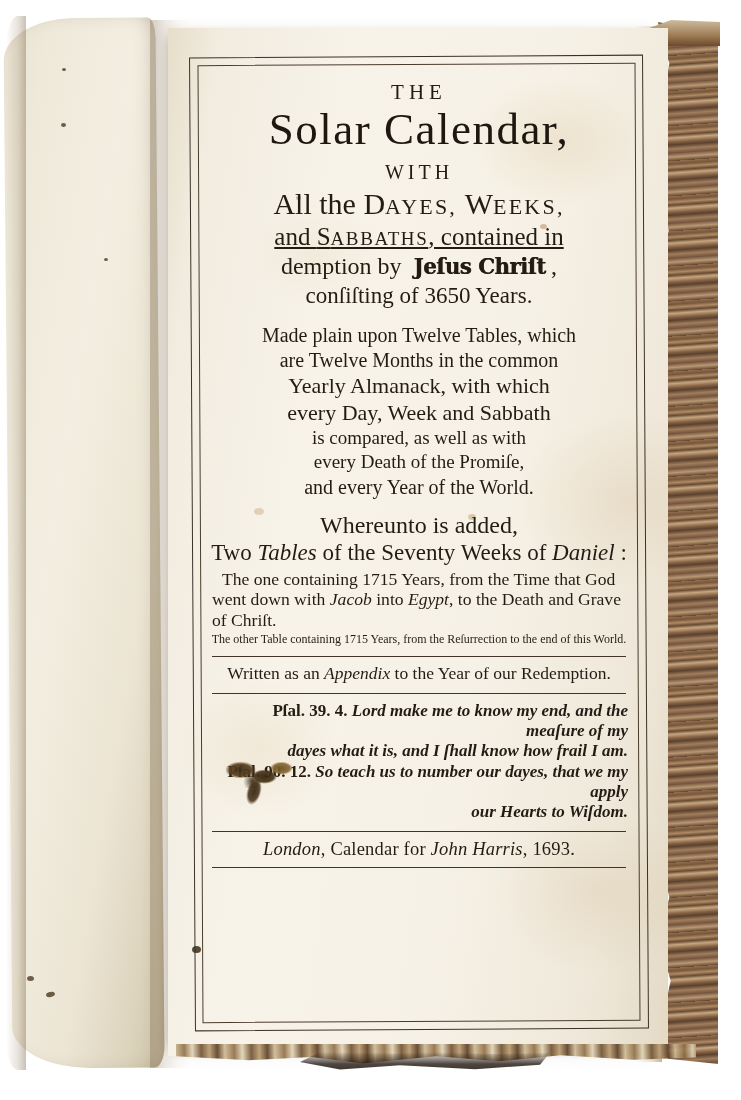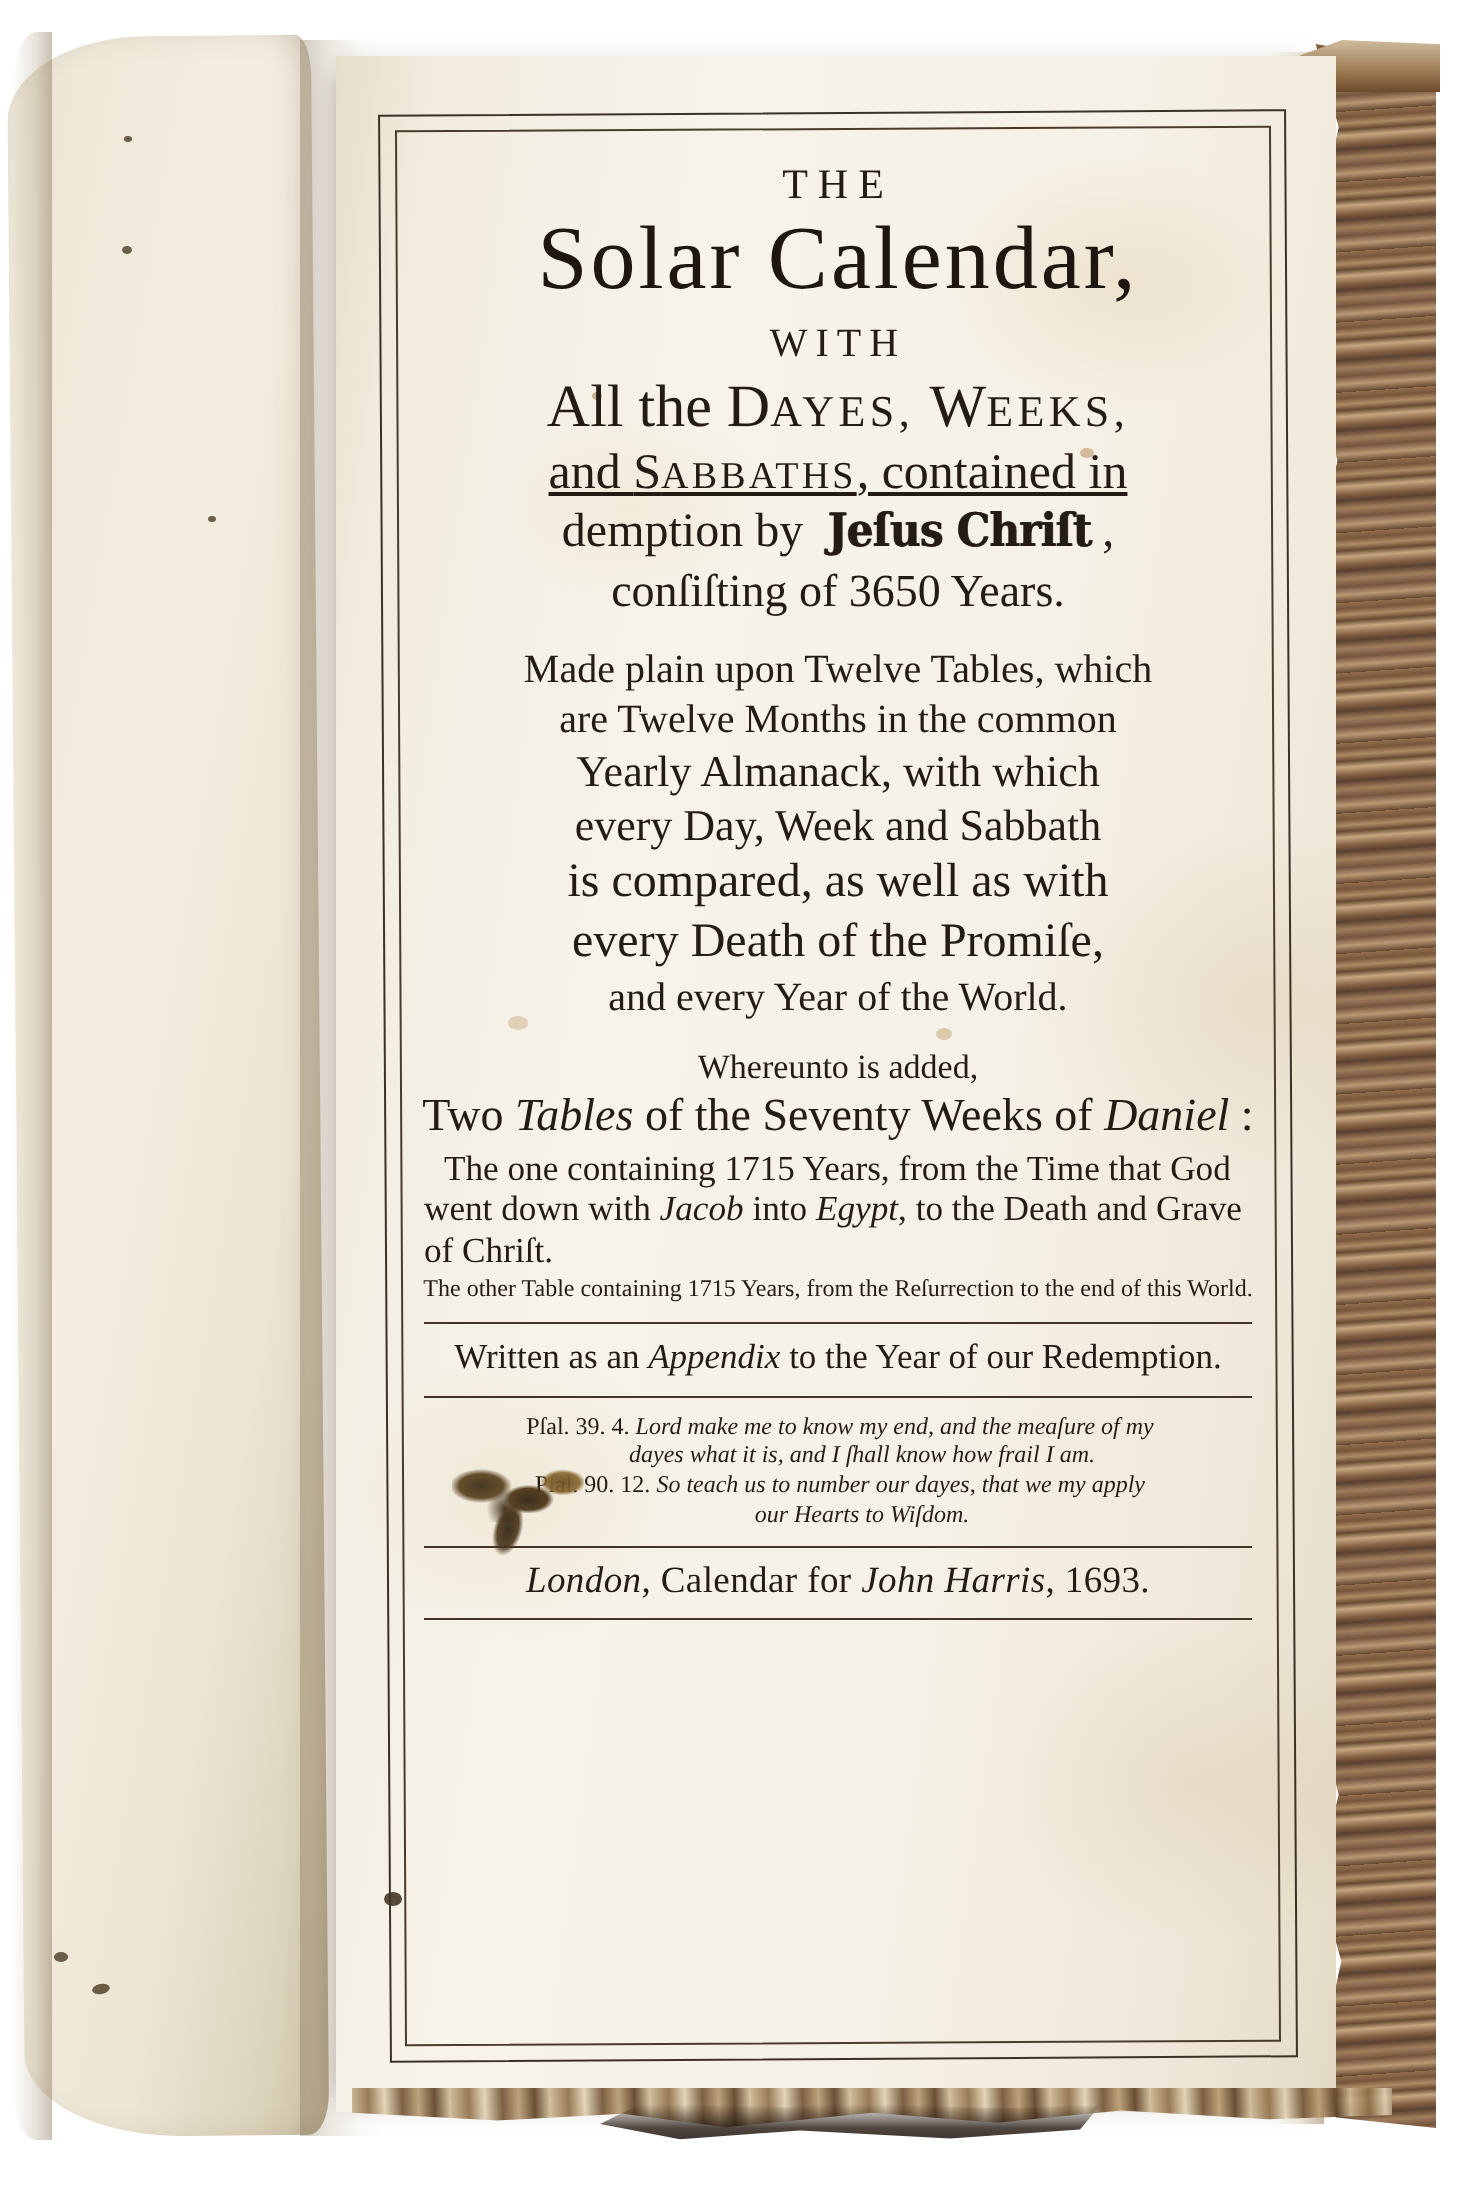--- a/index.html
+++ b/index.html
@@ -211,25 +211,25 @@
     text-shadow: 0.4px 0 0 rgba(35,27,18,.85), -0.3px 0 0 rgba(35,27,18,.5);
   }
   .l-consist {
     font-size: 23px;
     margin: 1px 0 0 0;
   }
 
   .block2 { margin-top: 14px; }
   .block2 .ln { font-size: 20px; line-height: 1.2; margin: 1px 0; }
   .block2 .ln.s1 { font-size: 22px; }
-  .block2 .ln.s2 { font-size: 24px; }
+  .block2 .ln.s2 { font-size: 19px; }
   .block2 .ln.s3 { font-size: 20px; }
 
   .block3 { margin-top: 13px; }
-  .l-whereunto { font-size: 17px; margin: 0 0 1px 0; }
+  .l-whereunto { font-size: 24px; margin: 0 0 1px 0; }
   .l-two {
     font-size: 23px;
     margin: 1px 0 3px 0;
     white-space: nowrap;
   }
   .l-two .it { font-style: italic; }
 
   .para {
     font-size: 17.6px;
     line-height: 1.16;
@@ -252,24 +252,25 @@
   }
   .rule.thin { border-top-width: 1.1px; }
 
   .l-written {
     font-size: 17.5px;
     margin: 6px 0 5px 0;
   }
   .l-written .it { font-style: italic; }
 
   .psalms {
-    text-align: center;
+    text-align: right;
     margin: 7px 0 0 2px;
-    font-size: 12px;
+    font-size: 17px;
     line-height: 1.18;
+    font-weight: bold;
   }
   .psalms .ps { margin-bottom: 1px; position: relative; }
   .psalms .ref { font-style: normal; }
   .psalms .quote { font-style: italic; }
   .psalms .cont { display: block; padding-left: 22px; font-style: italic; }
 
   
   .inkblot {
     position: absolute;
     left: 14px; top: -4px;

